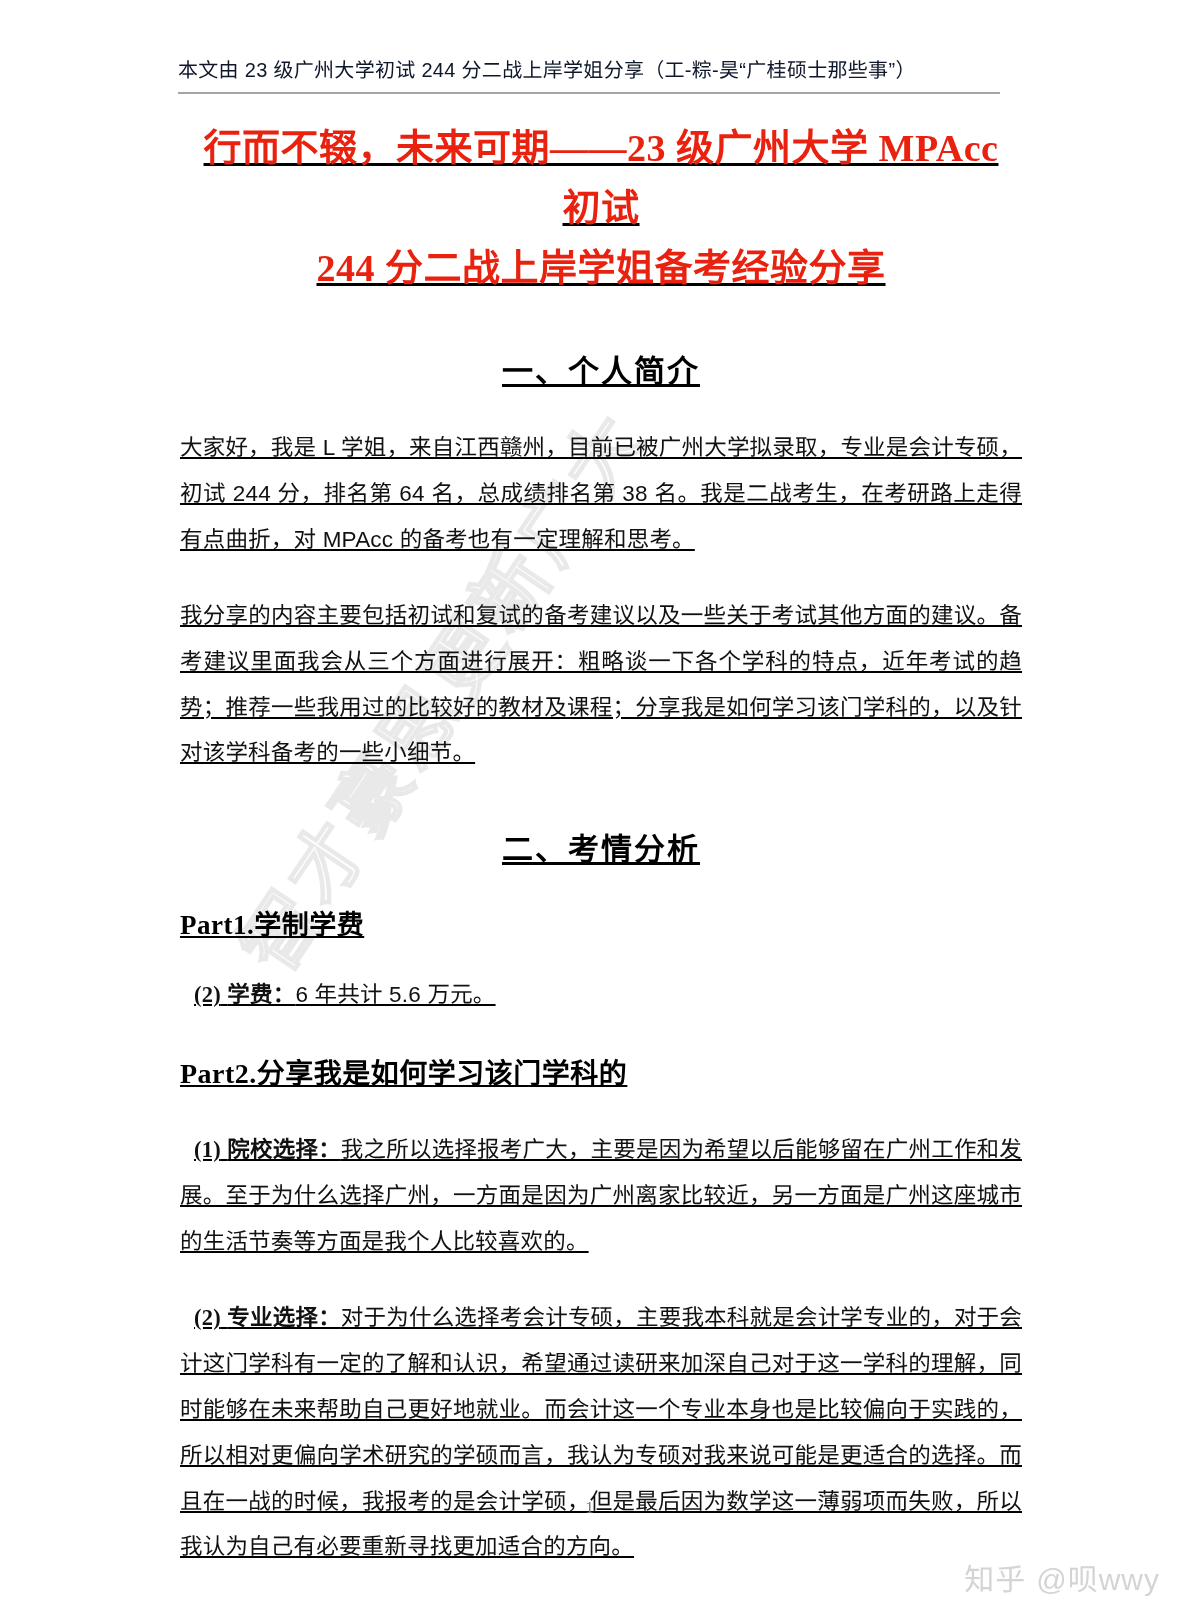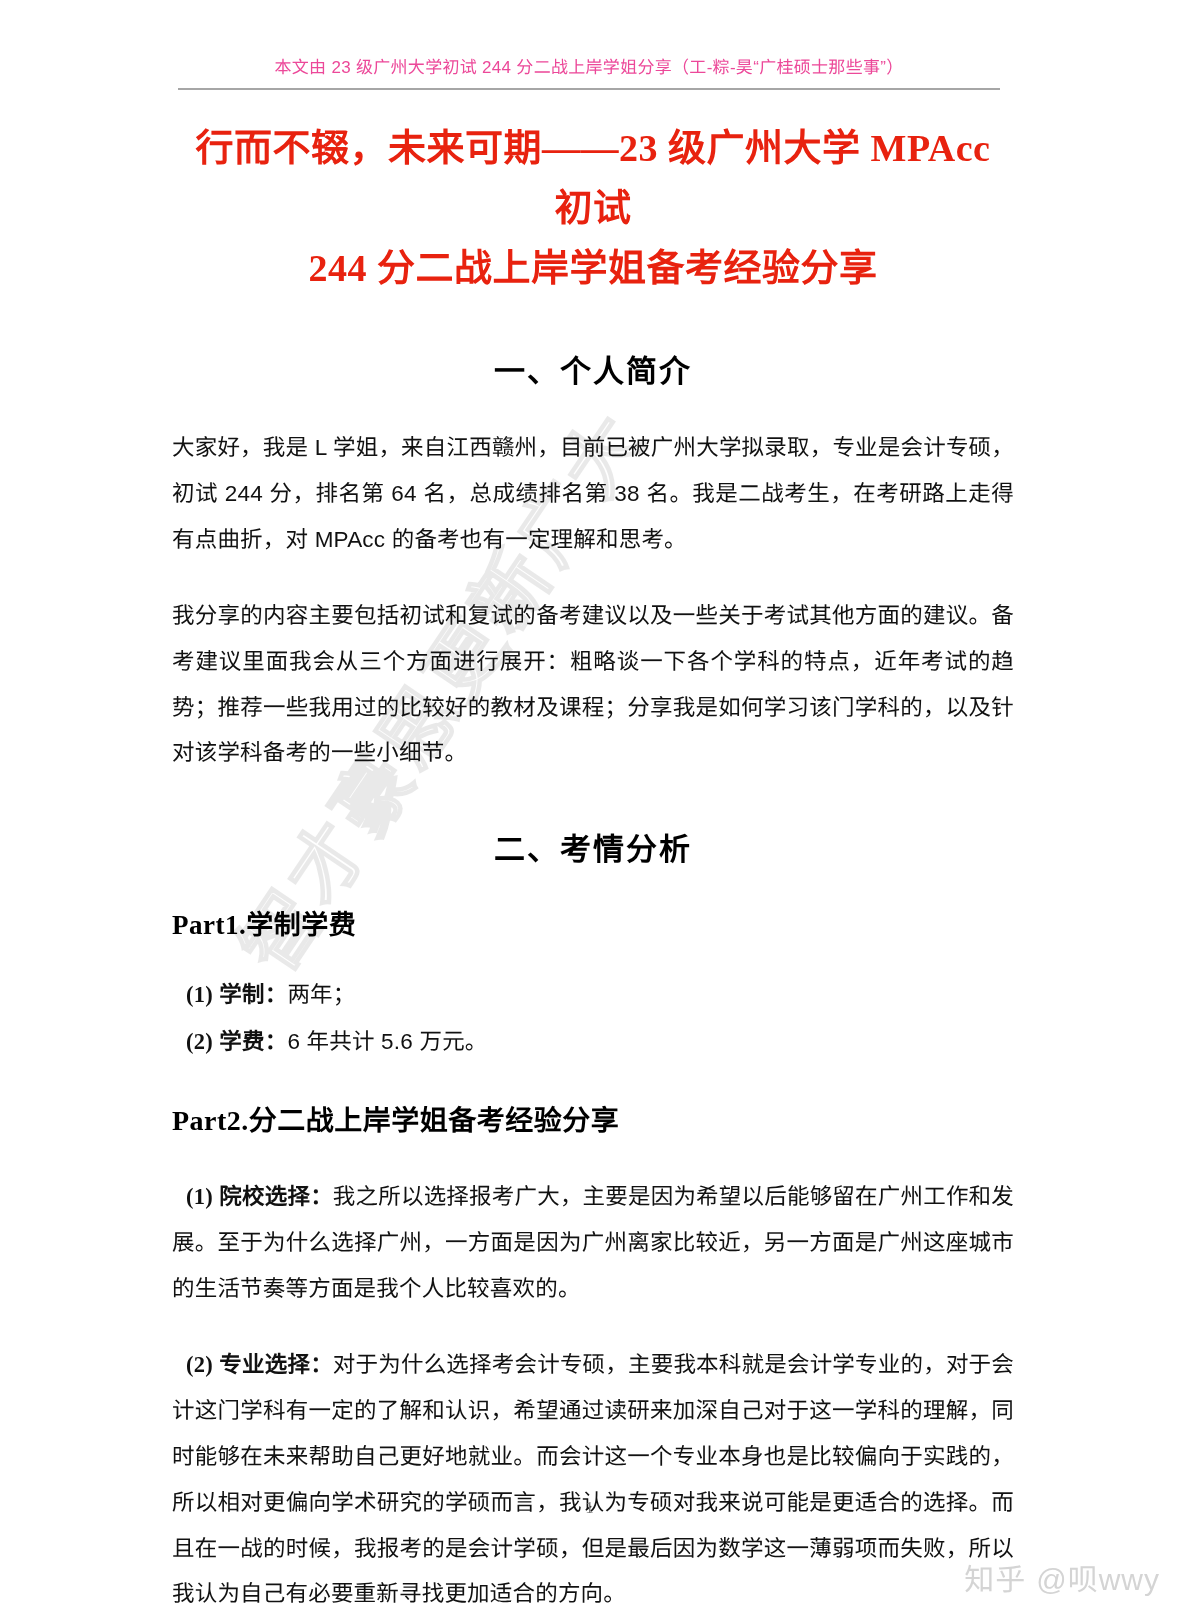--- a/index.html
+++ b/index.html
@@ -46,42 +46,42 @@
 
   
   .running-header {
     position: absolute;
     left: 178px;
     top: 56px;
     width: 822px;
     z-index: 2;
   }
   .running-header-text {
-    text-align: center;
-    font-size: 17px;
-    color: #ec4899;
+    font-size: 20px;
+    color: #0f172a;
     font-family: "Liberation Sans", "DejaVu Sans", sans-serif;
     letter-spacing: 0.3px;
     line-height: 1.4;
     white-space: nowrap;
   }
   .header-rule {
     margin-top: 8px;
     height: 2px;
     background: #a6a6a6;
     width: 100%;
   }
 
   
   .content {
     position: absolute;
-    left: 172px;
+    left: 180px;
     top: 118px;
     width: 842px;
     z-index: 2;
+    text-decoration: underline;
   }
 
   .doc-title {
     color: #e8220f;
     font-family: "Liberation Serif", "DejaVu Serif", serif;
     font-weight: 700;
     font-size: 38px;
     line-height: 1.58;
     text-align: center;
     letter-spacing: 0.5px;
@@ -207,30 +207,26 @@
     <p class="body-para">大家好，我是 L 学姐，来自江西赣州，目前已被广州大学拟录取，专业是会计专硕，初试 244 分，排名第 64 名，总成绩排名第 38 名。我是二战考生，在考研路上走得有点曲折，对 MPAcc 的备考也有一定理解和思考。</p>
 
     <p class="body-para">我分享的内容主要包括初试和复试的备考建议以及一些关于考试其他方面的建议。备考建议里面我会从三个方面进行展开：粗略谈一下各个学科的特点，近年考试的趋势；推荐一些我用过的比较好的教材及课程；分享我是如何学习该门学科的，以及针对该学科备考的一些小细节。</p>
 
     <h2 class="h1-section">二、考情分析</h2>
 
     <h3 class="h2-part">Part1.学制学费</h3>
 
     <div class="list-block">
       <p class="list-row">
-        <span class="marker">(1)</span>
-        <span class="lbl-bold">学制：</span><span>两年；</span>
-      </p>
-      <p class="list-row">
         <span class="marker">(2)</span>
         <span class="lbl-bold">学费：</span><span>6 年共计 5.6 万元。</span>
       </p>
     </div>
 
-    <h3 class="h2-part wide">Part2.分二战上岸学姐备考经验分享</h3>
+    <h3 class="h2-part wide">Part2.分享我是如何学习该门学科的</h3>
 
     <p class="indent-item gap">
       <span class="marker">(1)</span>
       <span class="lbl-bold">院校选择：</span><span>我之所以选择报考广大，主要是因为希望以后能够留在广州工作和发展。至于为什么选择广州，一方面是因为广州离家比较近，另一方面是广州这座城市的生活节奏等方面是我个人比较喜欢的。</span>
     </p>
 
     <p class="indent-item">
       <span class="marker">(2)</span>
       <span class="lbl-bold">专业选择：</span><span>对于为什么选择考会计专硕，主要我本科就是会计学专业的，对于会计这门学科有一定的了解和认识，希望通过读研来加深自己对于这一学科的理解，同时能够在未来帮助自己更好地就业。而会计这一个专业本身也是比较偏向于实践的，所以相对更偏向学术研究的学硕而言，我认为专硕对我来说可能是更适合的选择。而且在一战的时候，我报考的是会计学硕，但是最后因为数学这一薄弱项而失败，所以我认为自己有必要重新寻找更加适合的方向。</span>
     </p>

